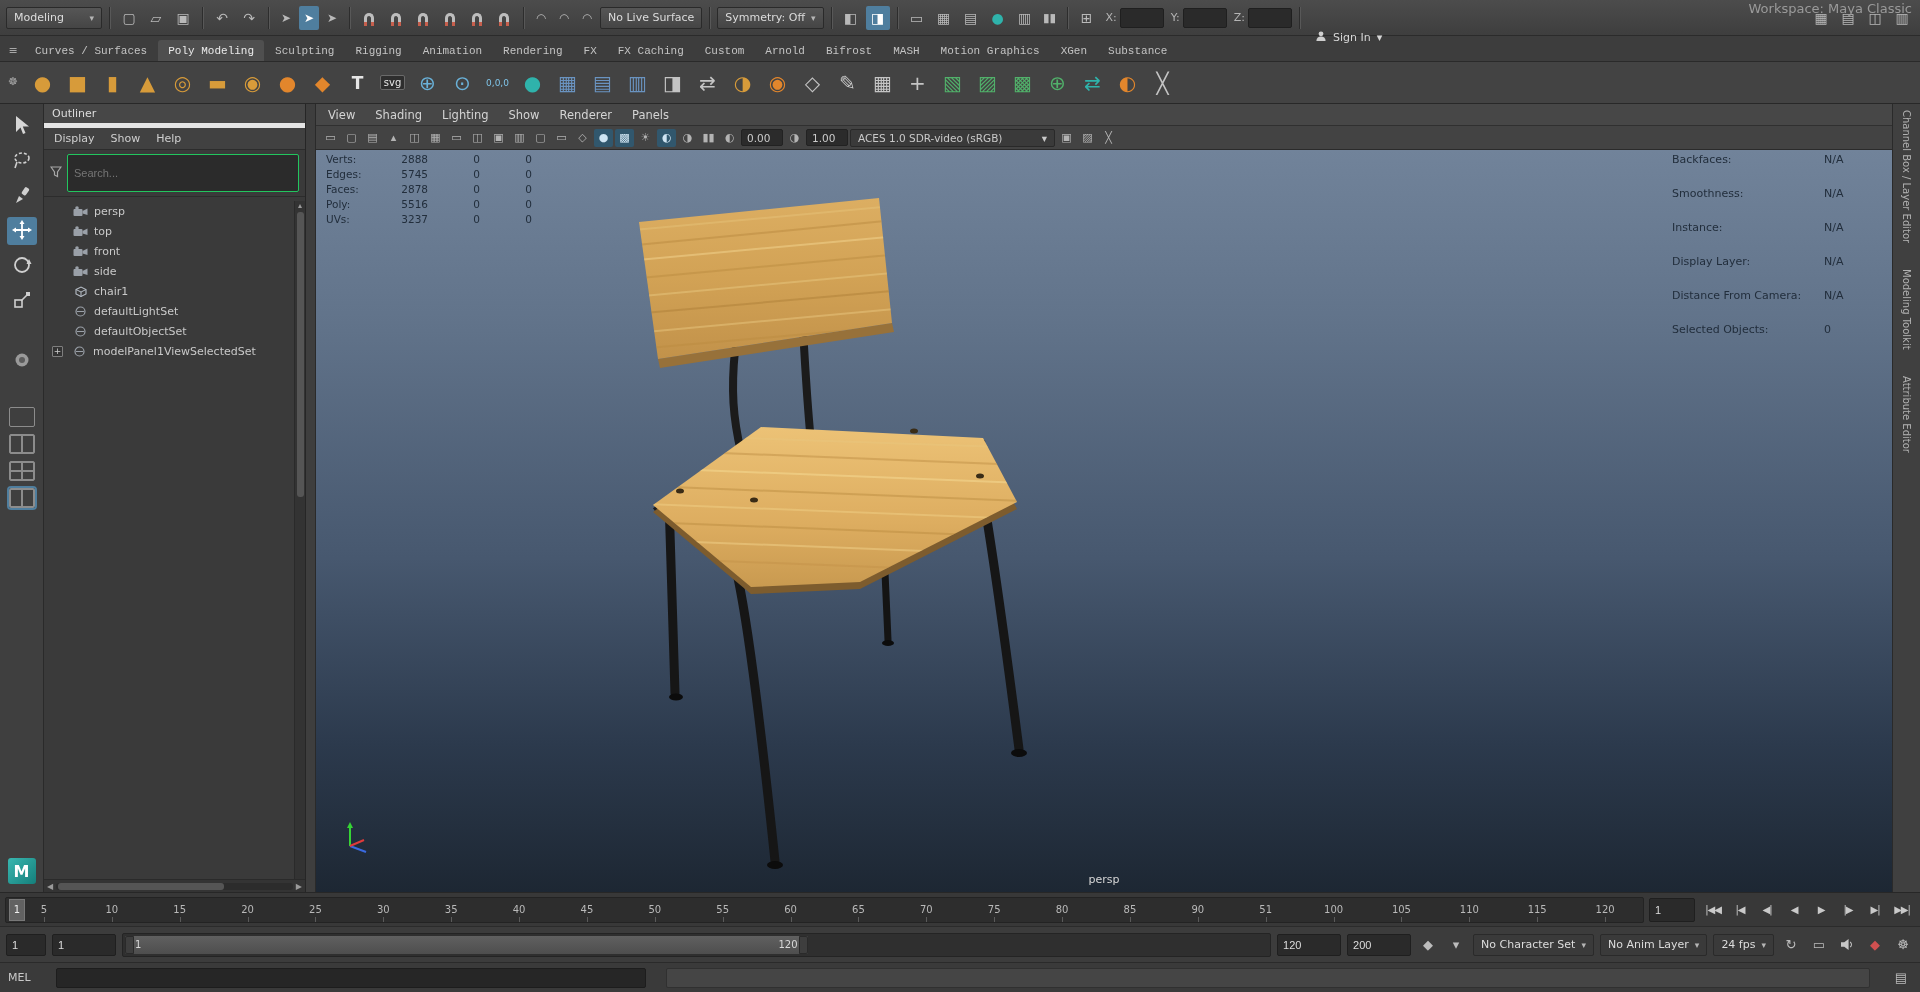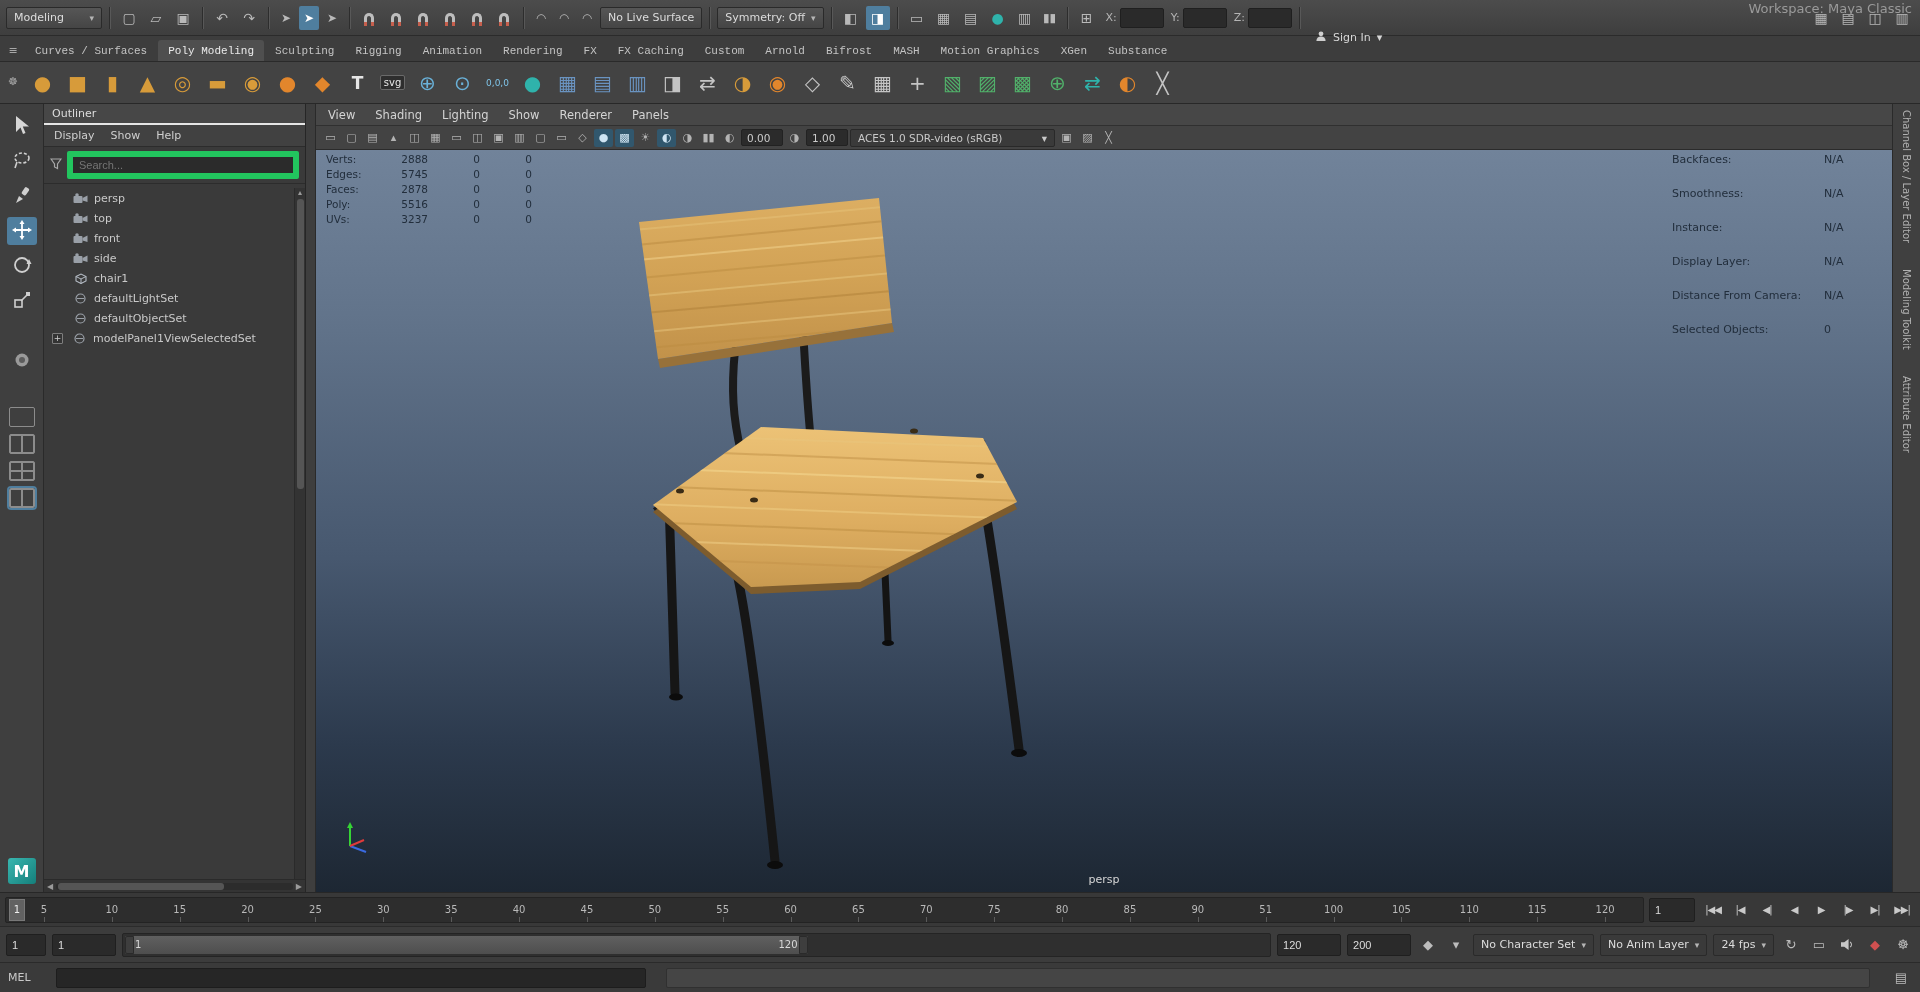--- a/index.html
+++ b/index.html
@@ -55,25 +55,25 @@
   .lay { width:26px; height:20px; border:1px solid #8c8c8c; border-radius:2px; display:grid; }
   .lay.two { grid-template-columns:1fr 1fr; } .lay.four { grid-template-columns:1fr 1fr; grid-template-rows:1fr 1fr; }
   .lay div { border:0.5px solid #8c8c8c; }
   .lay.selected { outline:2px solid #4f7e9e; }
   .maya-logo { margin-top:auto; margin-bottom:8px; width:28px; height:26px; border-radius:3px;
                background:linear-gradient(135deg,#39b7b0,#157f7b); color:#ffffff; font-weight:bold; font-size:16px;
                display:flex; align-items:center; justify-content:center; }
 
   
   .outliner { width:262px; background:#3a3a3a; border-right:1px solid #262626; display:flex; flex-direction:column; flex:0 0 auto; }
-  .o-title { background:#474747; color:#dddddd; padding:3px 8px; border-bottom:2px solid #e5e5e5; }
+  .o-title { background:#474747; color:#dddddd; padding:3px 8px; border-bottom:5px solid #e5e5e5; }
   .o-menus { display:flex; gap:16px; padding:4px 10px; background:#414141; border-bottom:1px solid #2c2c2c; color:#cfcfcf; }
   .o-search { display:flex; align-items:center; gap:5px; padding:4px 6px; border-bottom:1px solid #2c2c2c; }
   .o-search svg { width:12px; height:12px; }
-  .o-search input { flex:1; background:#2b2b2b; border:6px solid #22c55e; border-radius:2px; color:#bbbbbb; font-size:11px; padding:2px 6px; }
+  .o-search input { flex:1; background:#2b2b2b; border:1px solid #22c55e; border-radius:2px; color:#bbbbbb; font-size:11px; padding:12px 6px; }
   .o-tree { flex:1; position:relative; padding-top:4px; overflow:hidden; }
   .o-row { display:flex; align-items:center; gap:6px; height:20px; padding-left:28px; color:#c9c9c9; white-space:nowrap; }
   .o-row .oicon { width:16px; height:12px; display:flex; align-items:center; justify-content:center; }
   .o-row .oicon svg { width:15px; height:11px; }
   .o-row.with-exp { padding-left:8px; }
   .expander { width:11px; height:11px; border:1px solid #7e7e7e; border-radius:1px; display:flex; align-items:center; justify-content:center;
               font-size:9px; color:#cfcfcf; margin-right:2px; background:#333; }
   .o-vscroll { position:absolute; right:0; top:4px; bottom:0; width:11px; background:#333333; border-left:1px solid #2a2a2a;
                display:flex; flex-direction:column; align-items:center; font-size:8px; color:#9a9a9a; }
   .o-vthumb { width:7px; height:42%; background:#555555; border-radius:3px; margin-top:2px; }

